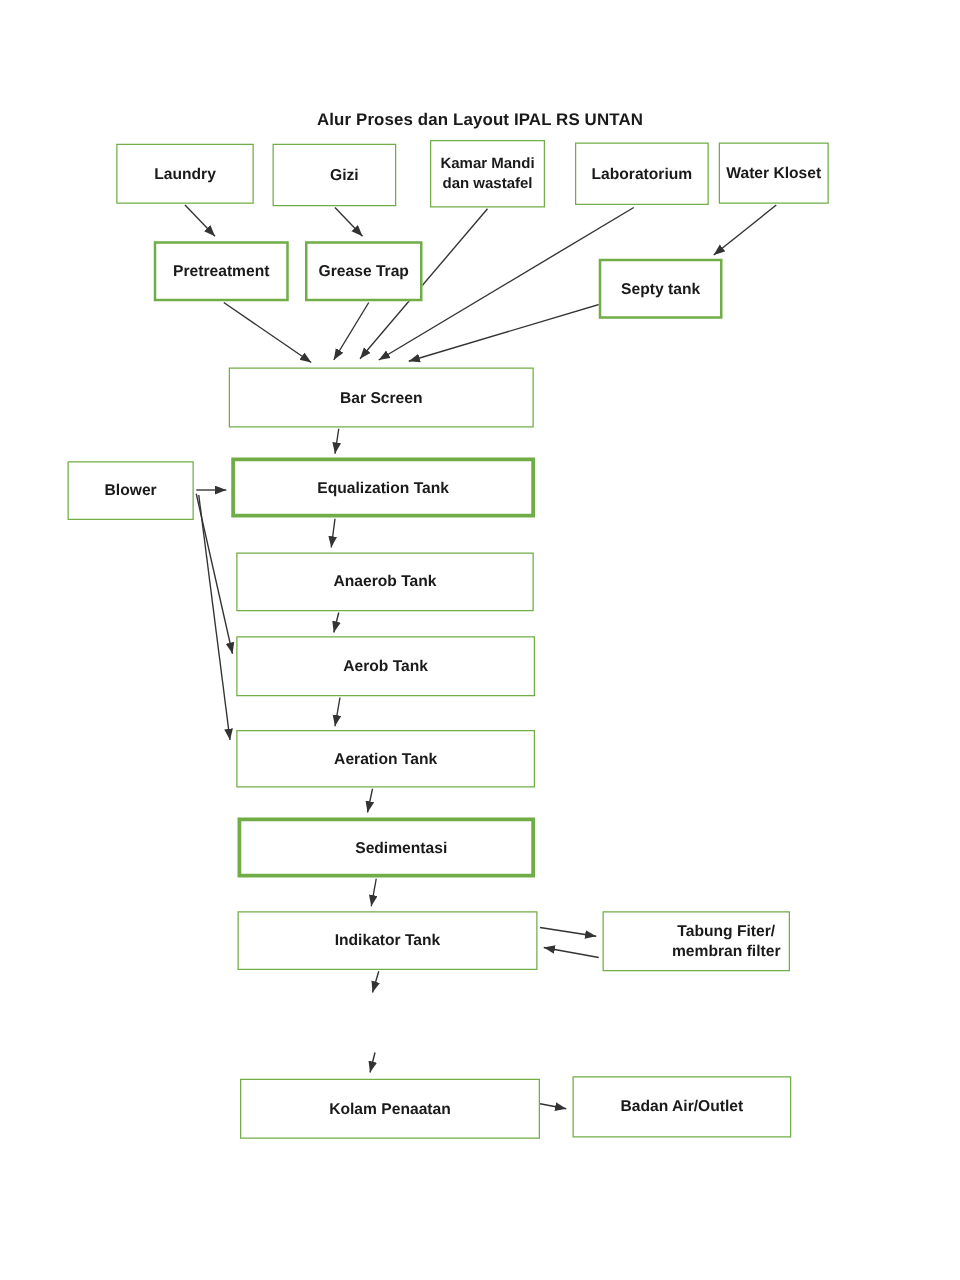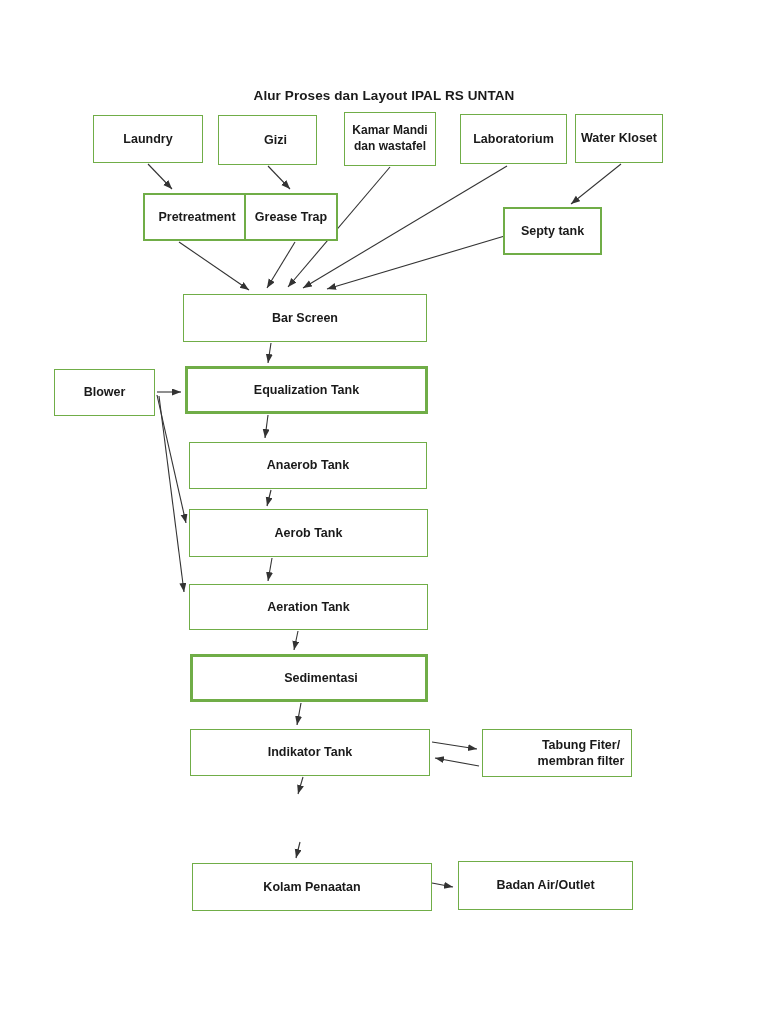--- a/index.html
+++ b/index.html
@@ -44,23 +44,23 @@
     color: var(--text-color, #1a1a1a);
   }
   .box.thick { border-width: 3px; }
   .box.medium { border-width: 2px; }
 
   #box-laundry       { left:  93px; top: 115px; width: 110px; height: 48px; }
   #box-gizi          { left: 218px; top: 115px; width:  99px; height: 50px; padding-left: 16px; }
   #box-kamar-mandi   { left: 344px; top: 112px; width:  92px; height: 54px; font-size: 12px; }
   #box-laboratorium  { left: 460px; top: 114px; width: 107px; height: 50px; }
   #box-water-kloset  { left: 575px; top: 114px; width:  88px; height: 49px; }
-  #box-pretreatment  { left: 123px; top: 193px; width: 108px; height: 48px; margin-left: 20px; }
+  #box-pretreatment  { left: 123px; top: 193px; width: 108px; height: 48px; }
   #box-grease-trap   { left: 244px; top: 193px; width:  94px; height: 48px; }
-  #box-septy-tank    { left: 503px; top: 207px; width:  99px; height: 48px; }
+  #box-septy-tank    { left: 479px; top: 207px; width:  99px; height: 48px; }
   #box-bar-screen    { left: 183px; top: 294px; width: 244px; height: 48px; }
   #box-blower        { left:  54px; top: 369px; width: 101px; height: 47px; }
   #box-equalization  { left: 185px; top: 366px; width: 243px; height: 48px; }
   #box-anaerob       { left: 189px; top: 442px; width: 238px; height: 47px; }
   #box-aerob         { left: 189px; top: 509px; width: 239px; height: 48px; }
   #box-aeration      { left: 189px; top: 584px; width: 239px; height: 46px; }
   #box-sedimentasi   { left: 190px; top: 654px; width: 238px; height: 48px; padding-left: 24px; }
   #box-indikator     { left: 190px; top: 729px; width: 240px; height: 47px; }
   #box-tabung        { left: 482px; top: 729px; width: 150px; height: 48px; font-size: 12.5px; padding-left: 48px; }
   #box-tank-chlor    { left: 257px; top: 798px; width:  77px; height: 43px; font-size: 12px; }

